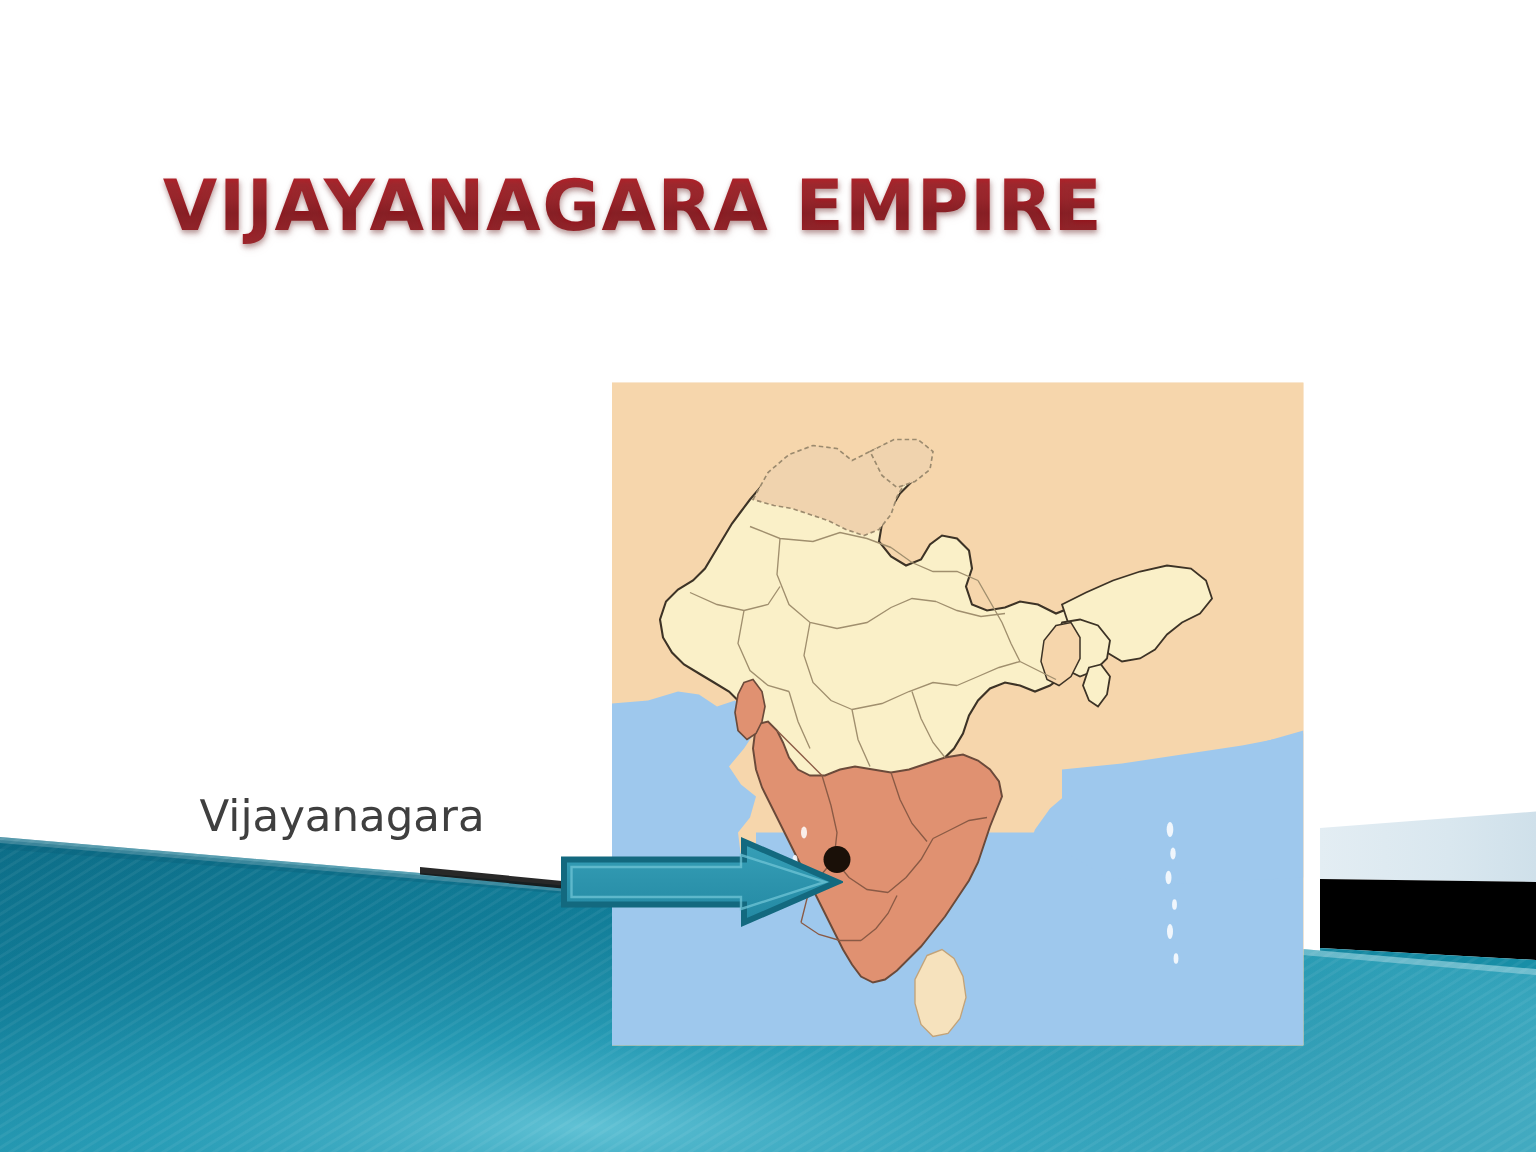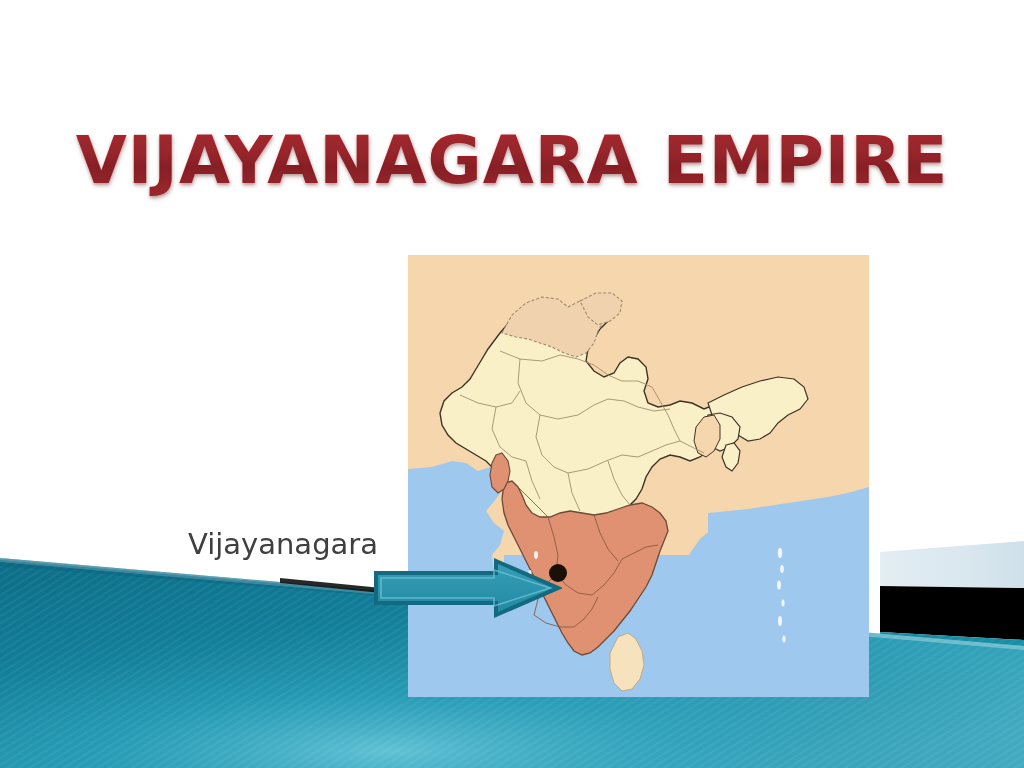--- a/index.html
+++ b/index.html
@@ -17,24 +17,24 @@
     height: 768px;
     overflow: hidden;
     background: #ffffff;
   }
 
   
   #slide-title {
     position: absolute;
     left: 0;
     top: 82px;
-    width: 1024px;
+    width: 844px;
     text-align: center;
     font-family: "DejaVu Sans", sans-serif;
-    font-size: 66px;
+    font-size: 47px;
     font-weight: 700;
     letter-spacing: 1px;
     line-height: 1.05;
     color: #9d1a22;
     background: linear-gradient(180deg, #b5242c 0%, #a51d25 38%, #8e141c 58%, #a92028 100%);
     -webkit-background-clip: text;
     background-clip: text;
     -webkit-text-fill-color: transparent;
     text-shadow: 0 2px 3px rgba(120,60,60,0.30);
     filter: drop-shadow(1px 2px 2px rgba(140,90,90,0.35));
@@ -82,21 +82,21 @@
     position: absolute;
     left: 133px;
     top: 522px;
     width: 300px;
     font-family: "DejaVu Sans", sans-serif;
     font-size: 29px;
     line-height: 44px;
     color: #3f3f3f;
     user-select: none;
   }
-  #callout-label .l1 { display: block; text-align: center; }
+  #callout-label .l1 { display: block; text-align: left; }
   #callout-label .l2 { display: block; text-align: center; padding-left: 40px; }
 </style>
 </head>
 <body>
 
 <div id="slide">
 
   <div id="banner-group">
     <svg width="1024" height="768" viewBox="0 0 1024 768" xmlns="http://www.w3.org/2000/svg">
       <defs>

